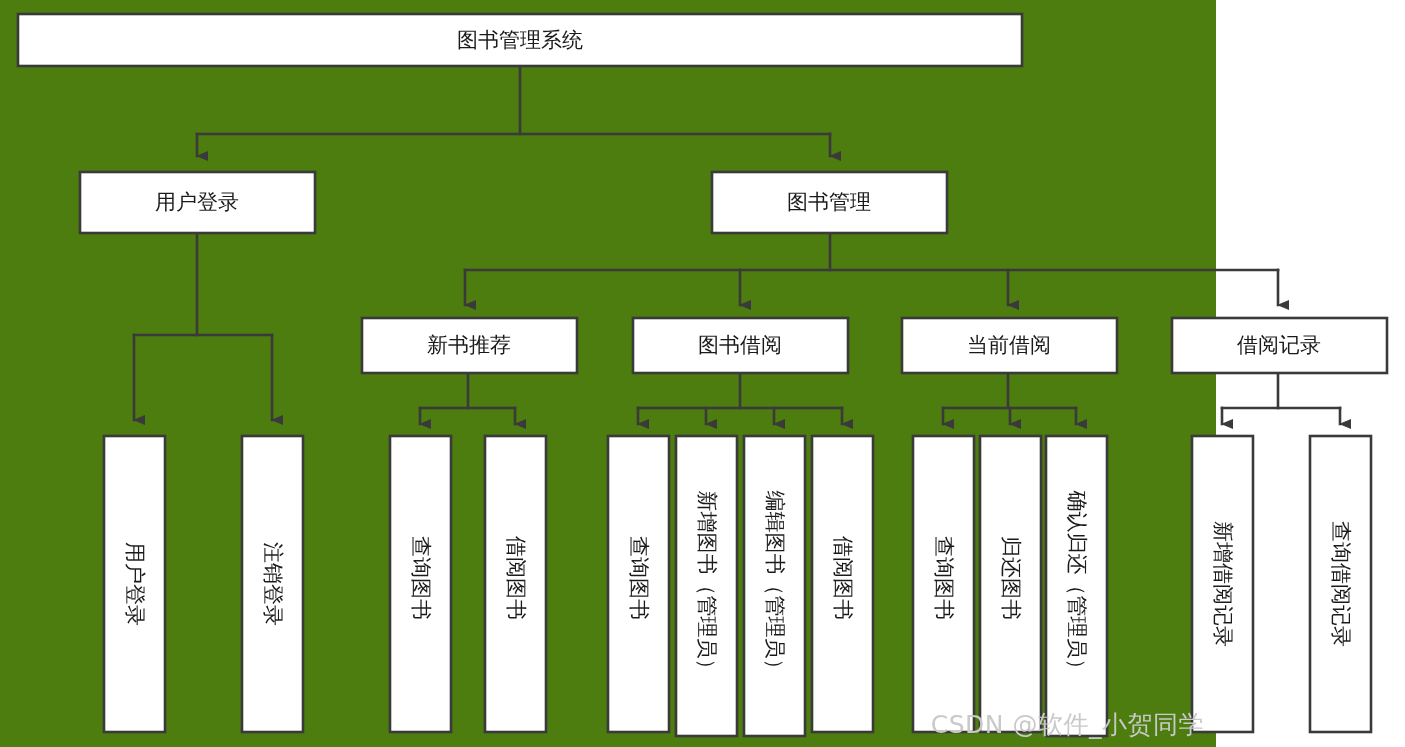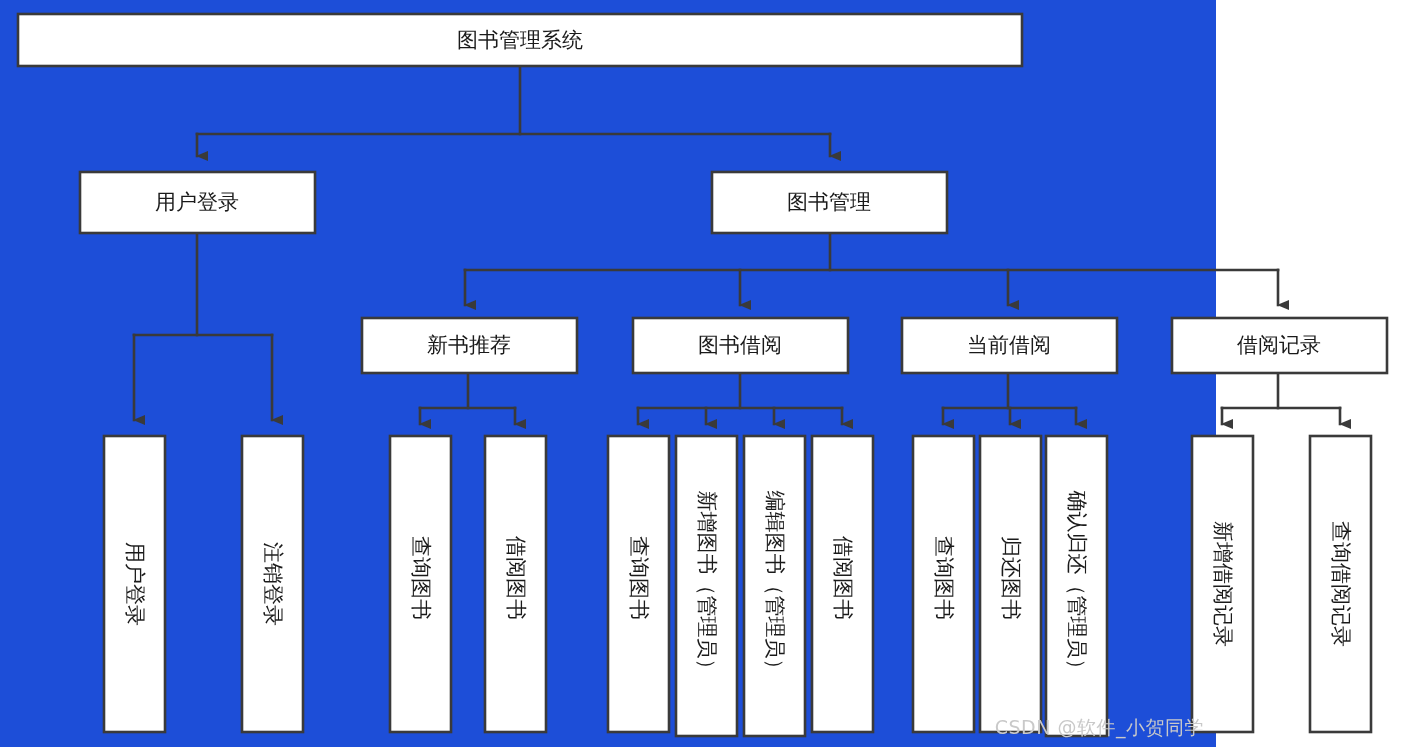--- a/index.html
+++ b/index.html
@@ -1,42 +1,42 @@
 <!DOCTYPE html>
 <html><head>
 <meta charset="utf-8">
 <style>
   html,body{margin:0;padding:0;background:#ffffff;}
   body{
     width:1405px;height:747px;
     font-family:"DejaVu Sans","Liberation Sans",sans-serif;
     overflow:hidden;
   }
-  #stage{position:relative;width:1216px;height:747px;background:#1d4ed8;}
+  #stage{position:relative;width:1216px;height:747px;background:#4d7c0f;}
   svg#diagram{position:absolute;left:0;top:0;width:1405px;height:747px;}
   .node-rect{fill:#ffffff;stroke:#3a3a3a;stroke-width:2.6;}
   .conn{stroke:#3a3a3a;stroke-width:2.6;fill:none;stroke-linecap:square;}
   .node-label{
     fill:#1a1a1a;
     font-family:"DejaVu Sans","Liberation Sans",sans-serif;
     font-size:21px;
     text-anchor:middle;
     dominant-baseline:middle;
   }
   .node-label-v{
     fill:#1a1a1a;
     font-family:"DejaVu Sans","Liberation Sans",sans-serif;
     font-size:21px;
     text-anchor:middle;
   }
   .watermark{
     position:absolute;
     right:12px;bottom:6px;
     color:#c9c9c9;
-    font-size:19px;
+    font-size:25px;
     font-family:"DejaVu Sans","Liberation Sans",sans-serif;
     letter-spacing:0.5px;
     white-space:nowrap;
     user-select:none;
   }
 </style>
 </head>
 <body>
 
 <div id="stage">

